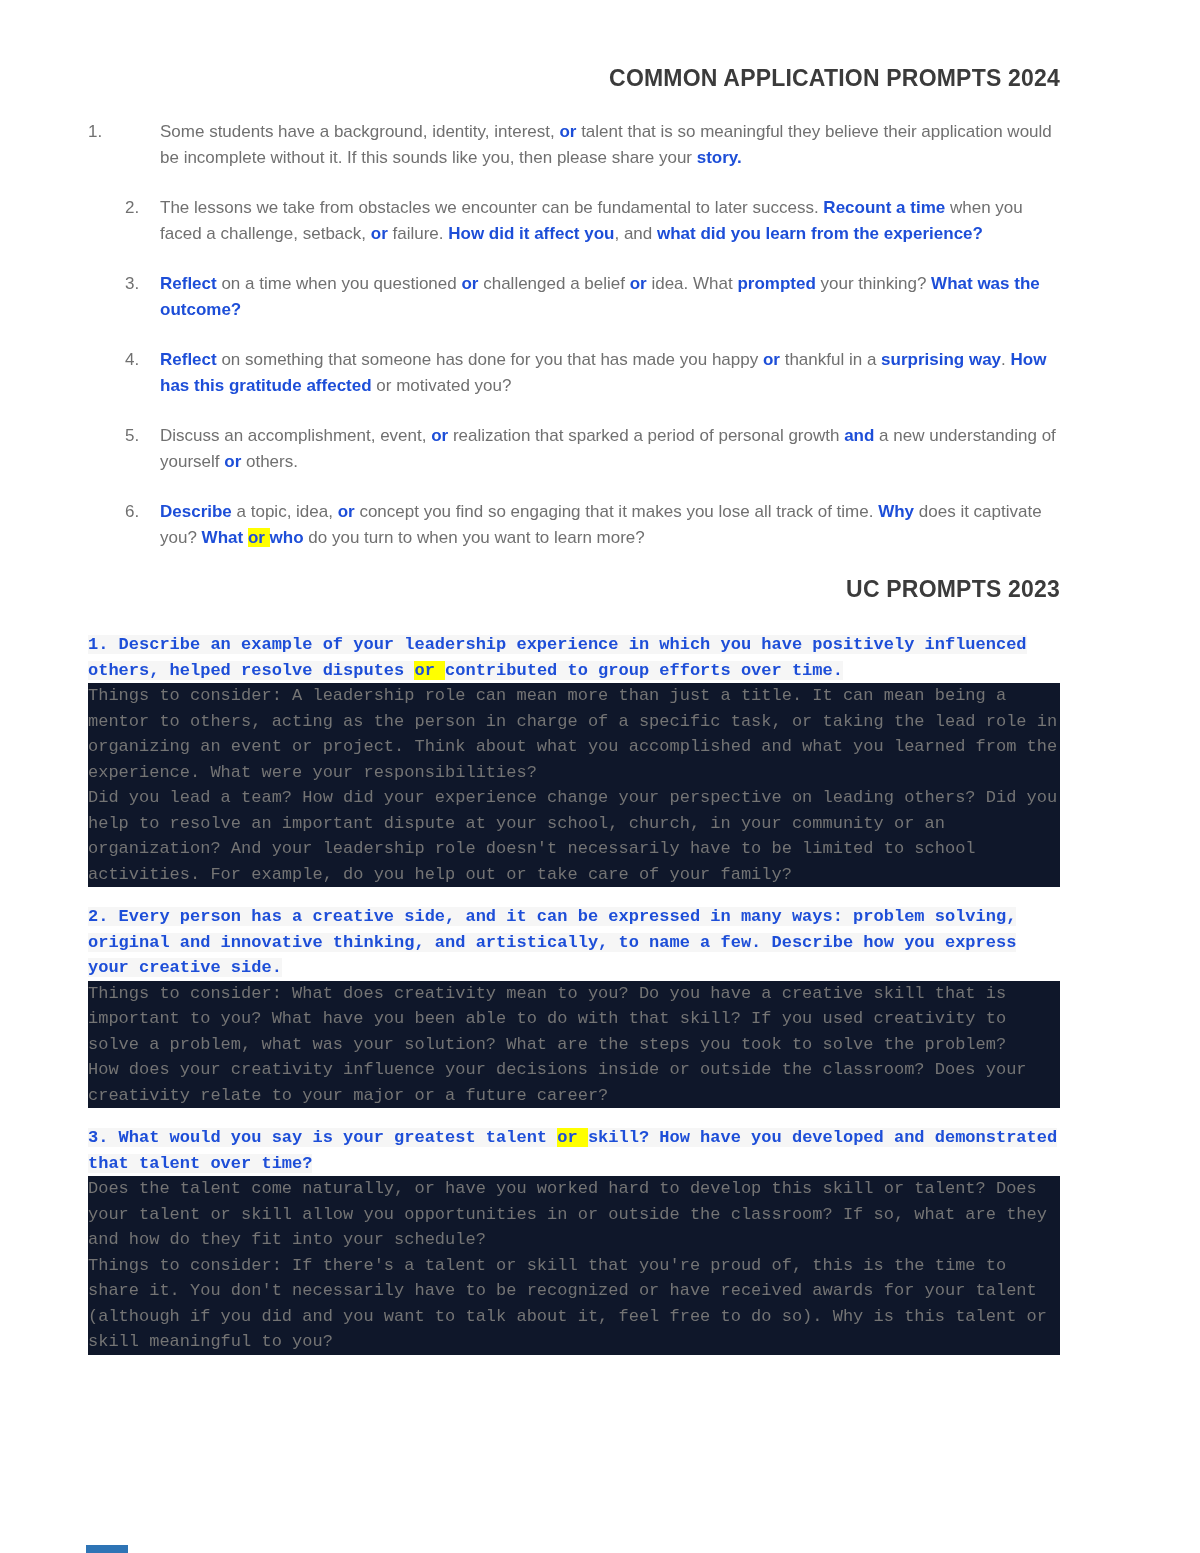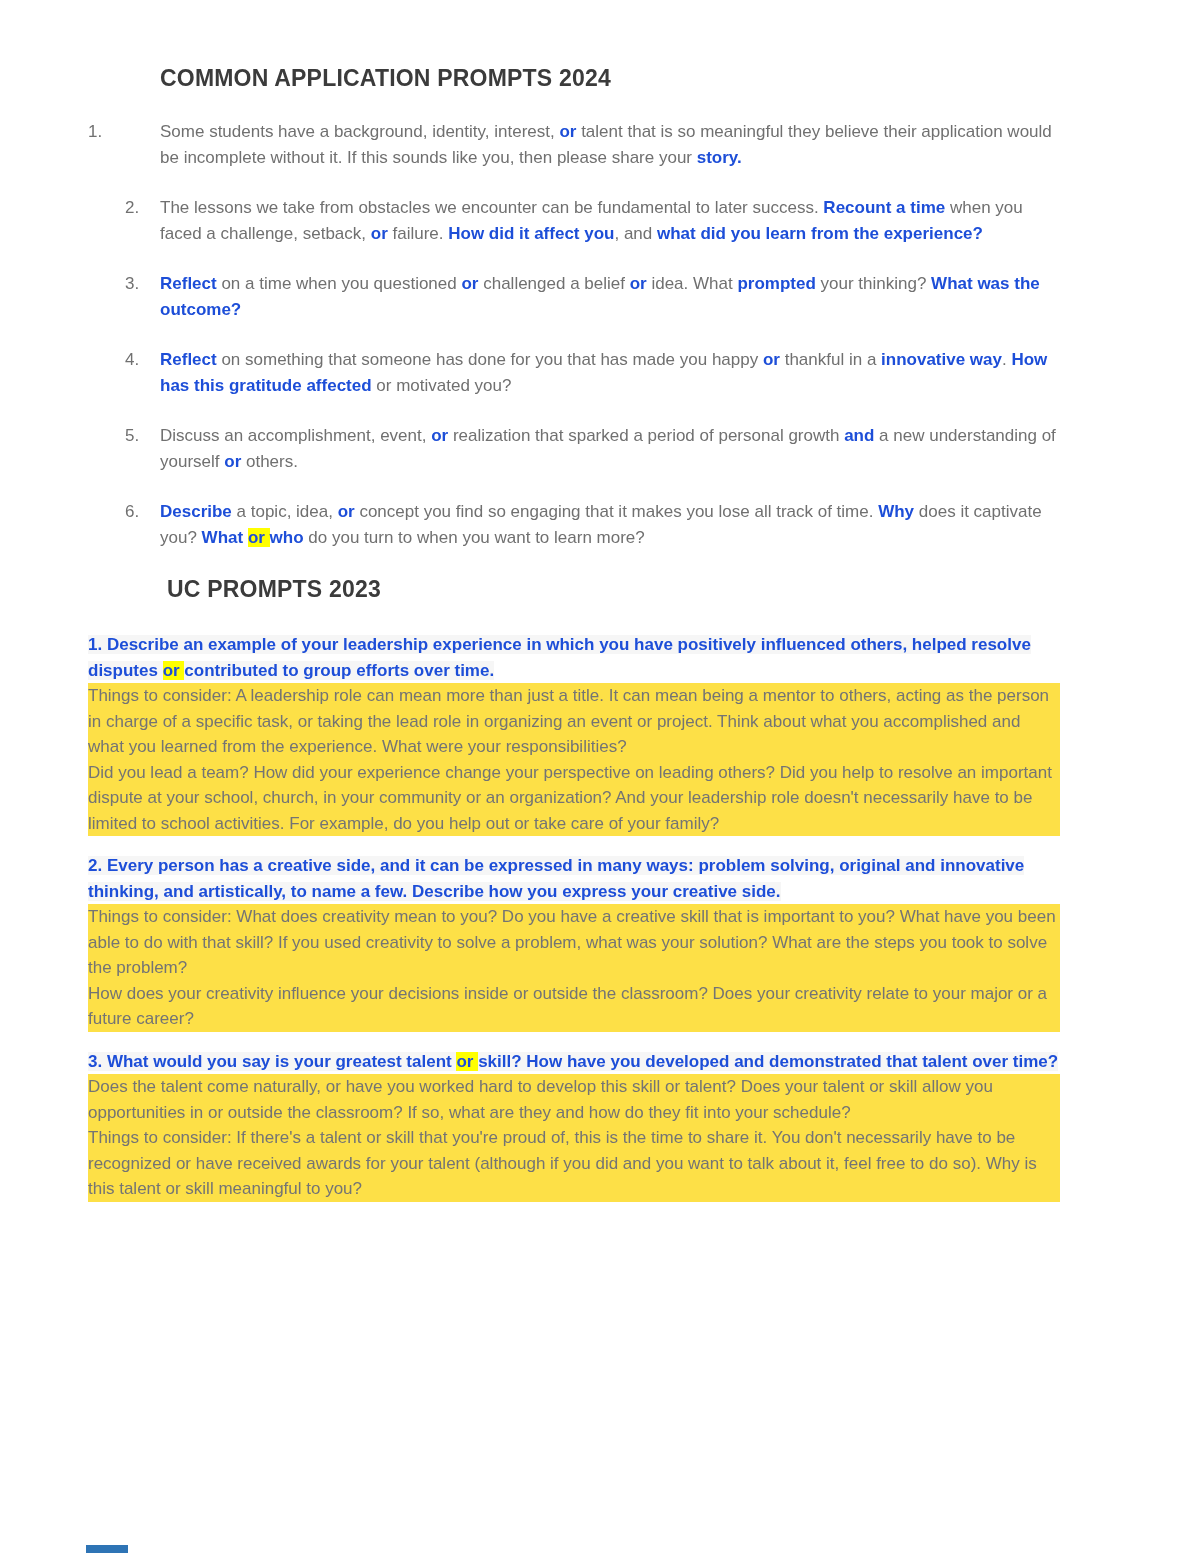--- a/index.html
+++ b/index.html
@@ -21,45 +21,46 @@
     font-size: 17px;
     line-height: 25.5px;
   }
   h1.doc-title, h2.doc-title {
     font-size: 23px;
     line-height: 28px;
     font-weight: bold;
     color: #3b3b3b;
     margin: 0 0 27px 72px;
     letter-spacing: 0.2px;
+    text-align: right;
   }
   h2.doc-title { margin: 0 0 29px 79px; }
 
   ol.ca-list { list-style: none; margin: 0; padding: 0; }
   .ca-item {
     position: relative;
     padding-left: 72px;
     margin-bottom: 25px;
   }
   .ca-item .num { position: absolute; left: 0; top: 0; color: #707070; }
   .ca-item.indent .num { left: 37px; }
 
   .uc-section { margin-top: 24px; }
-  .uc-prompt { margin-bottom: 17px; }
+  .uc-prompt { margin-bottom: 17px; font-family: Liberation Mono, monospace; }
   h3.uc-heading {
     font-size: 17px;
     line-height: 25.5px;
     font-weight: bold;
     color: #3f3f3f;
     margin: 0;
   }
   h3.uc-heading .seg { background: #f6f6f6; box-decoration-break: clone; }
   p.things {
     margin: 0;
-    background: #fde047;
+    background: #0f172a;
     color: #747474;
   }
   .seg.b { font-weight: bold; color: #1d4ed8; }
   .seg.hl { background: #ffff00 !important; }
 
   .page-break-bar {
     position: absolute;
     left: 86px;
     bottom: 0;
     width: 42px;
@@ -81,21 +82,21 @@
     <li class="ca-item indent">
       <span class="num">2.</span>
       <div class="txt"><span class="seg">The lessons we take from obstacles we encounter can be fundamental to later success. </span><span class="seg b">Recount a time</span><span class="seg"> when you faced a challenge, setback, </span><span class="seg b">or</span><span class="seg"> failure. </span><span class="seg b">How did it affect you</span><span class="seg">, and </span><span class="seg b">what did you learn from the experience?</span></div>
     </li>
     <li class="ca-item indent">
       <span class="num">3.</span>
       <div class="txt"><span class="seg b">Reflect</span><span class="seg"> on a time when you questioned </span><span class="seg b">or</span><span class="seg"> challenged a belief </span><span class="seg b">or</span><span class="seg"> idea. What </span><span class="seg b">prompted</span><span class="seg"> your thinking? </span><span class="seg b">What was the outcome?</span></div>
     </li>
     <li class="ca-item indent">
       <span class="num">4.</span>
-      <div class="txt"><span class="seg b">Reflect</span><span class="seg"> on something that someone has done for you that has made you happy </span><span class="seg b">or</span><span class="seg"> thankful in a </span><span class="seg b">innovative way</span><span class="seg">. </span><span class="seg b">How has this gratitude affected</span><span class="seg"> or motivated you?</span></div>
+      <div class="txt"><span class="seg b">Reflect</span><span class="seg"> on something that someone has done for you that has made you happy </span><span class="seg b">or</span><span class="seg"> thankful in a </span><span class="seg b">surprising way</span><span class="seg">. </span><span class="seg b">How has this gratitude affected</span><span class="seg"> or motivated you?</span></div>
     </li>
     <li class="ca-item indent">
       <span class="num">5.</span>
       <div class="txt"><span class="seg">Discuss an accomplishment, event, </span><span class="seg b">or</span><span class="seg"> realization that sparked a period of personal growth </span><span class="seg b">and</span><span class="seg"> a new understanding of yourself </span><span class="seg b">or</span><span class="seg"> others.</span></div>
     </li>
     <li class="ca-item indent">
       <span class="num">6.</span>
       <div class="txt"><span class="seg b">Describe</span><span class="seg"> a topic, idea, </span><span class="seg b">or</span><span class="seg"> concept you find so engaging that it makes you lose all track of time. </span><span class="seg b">Why</span><span class="seg"> does it captivate you? </span><span class="seg b">What </span><span class="seg b hl">or </span><span class="seg b">who</span><span class="seg"> do you turn to when you want to learn more?</span></div>
     </li>
   </ol>

